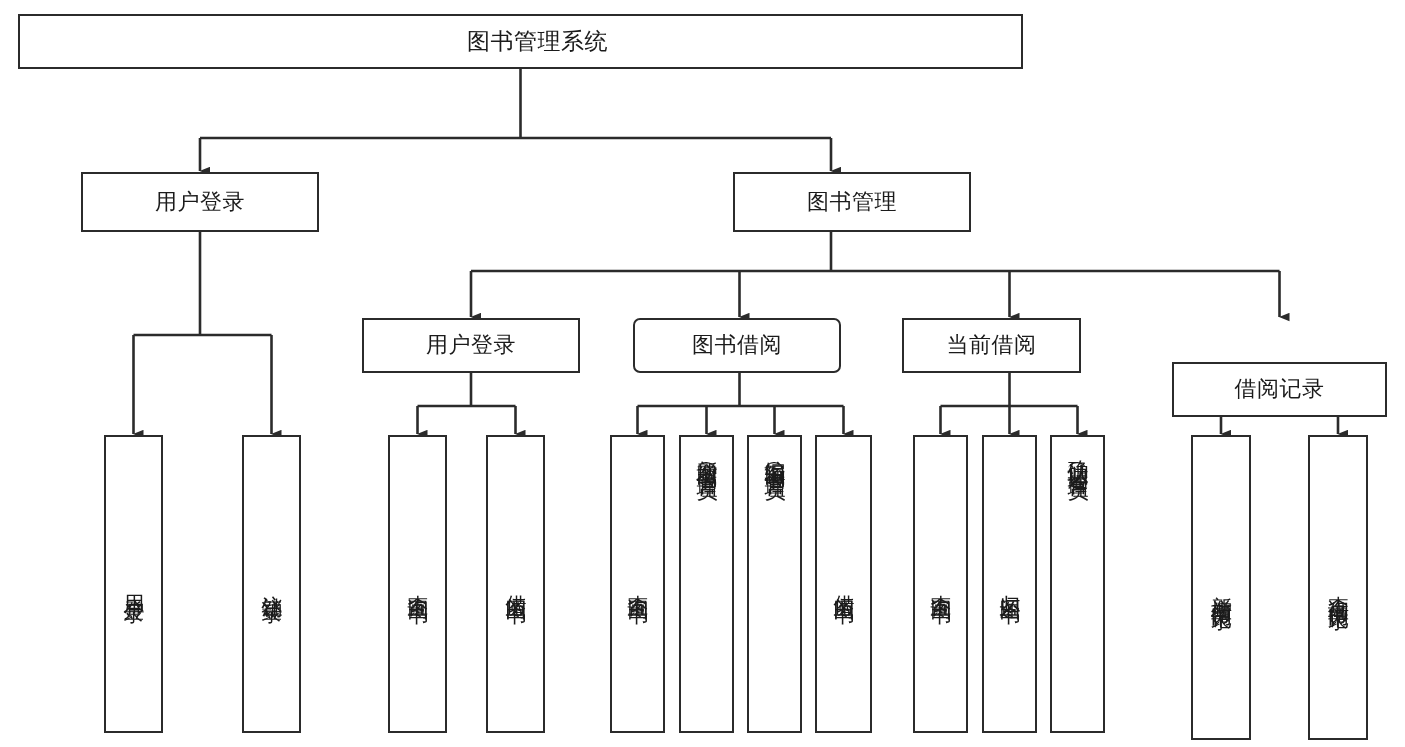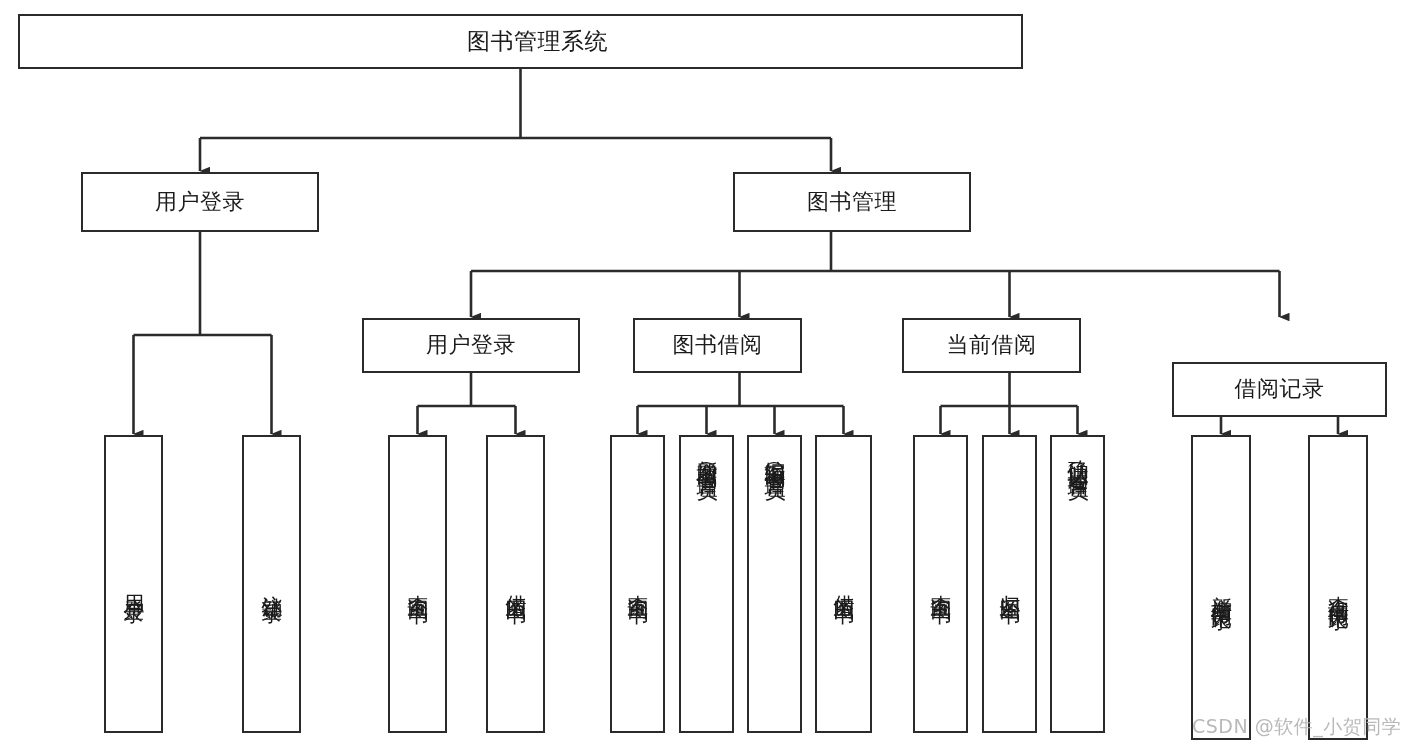--- a/index.html
+++ b/index.html
@@ -132,21 +132,21 @@
       </div>
       <div class="node horiz" style="left: 81px; top: 172px; width: 238px; height: 60px;">
         <span class="node-label">用户登录</span>
       </div>
       <div class="node horiz" style="left: 712px; top: 172px; width: 238px; height: 60px; margin-left: 21px;">
         <span class="node-label">图书管理</span>
       </div>
       <div class="node horiz" style="left: 362px; top: 318px; width: 218px; height: 55px;">
         <span class="node-label">用户登录</span>
       </div>
-      <div class="node horiz" style="left: 633px; top: 318px; width: 169px; height: 55px;">
+      <div class="node horiz" style="left: 633px; top: 318px; width: 208px; height: 55px; border-radius: 7px;">
         <span class="node-label">图书借阅</span>
       </div>
       <div class="node horiz" style="left: 902px; top: 318px; width: 179px; height: 55px;">
         <span class="node-label">当前借阅</span>
       </div>
       <div class="node horiz" style="left: 1172px; top: 318px; width: 215px; height: 55px; margin-top: 44px;">
         <span class="node-label">借阅记录</span>
       </div>
       <div class="node vert centered" style="left: 104px; top: 435px; width: 59px; height: 298px;">
         <span class="node-label">用户登录</span>
@@ -182,15 +182,14 @@
         <span class="node-label">确认归还（管理员）</span>
       </div>
       <div class="node vert centered" style="left: 1191px; top: 435px; width: 60px; height: 305px;">
         <span class="node-label">新增借阅记录</span>
       </div>
       <div class="node vert centered" style="left: 1308px; top: 435px; width: 60px; height: 305px;">
         <span class="node-label">查询借阅记录</span>
       </div>
     </div>
 
-  <div class="watermark" style="left:1192px; top:714px;">CSDN @软件_小贺同学</div>
 
 </div>
 
 </body></html>

